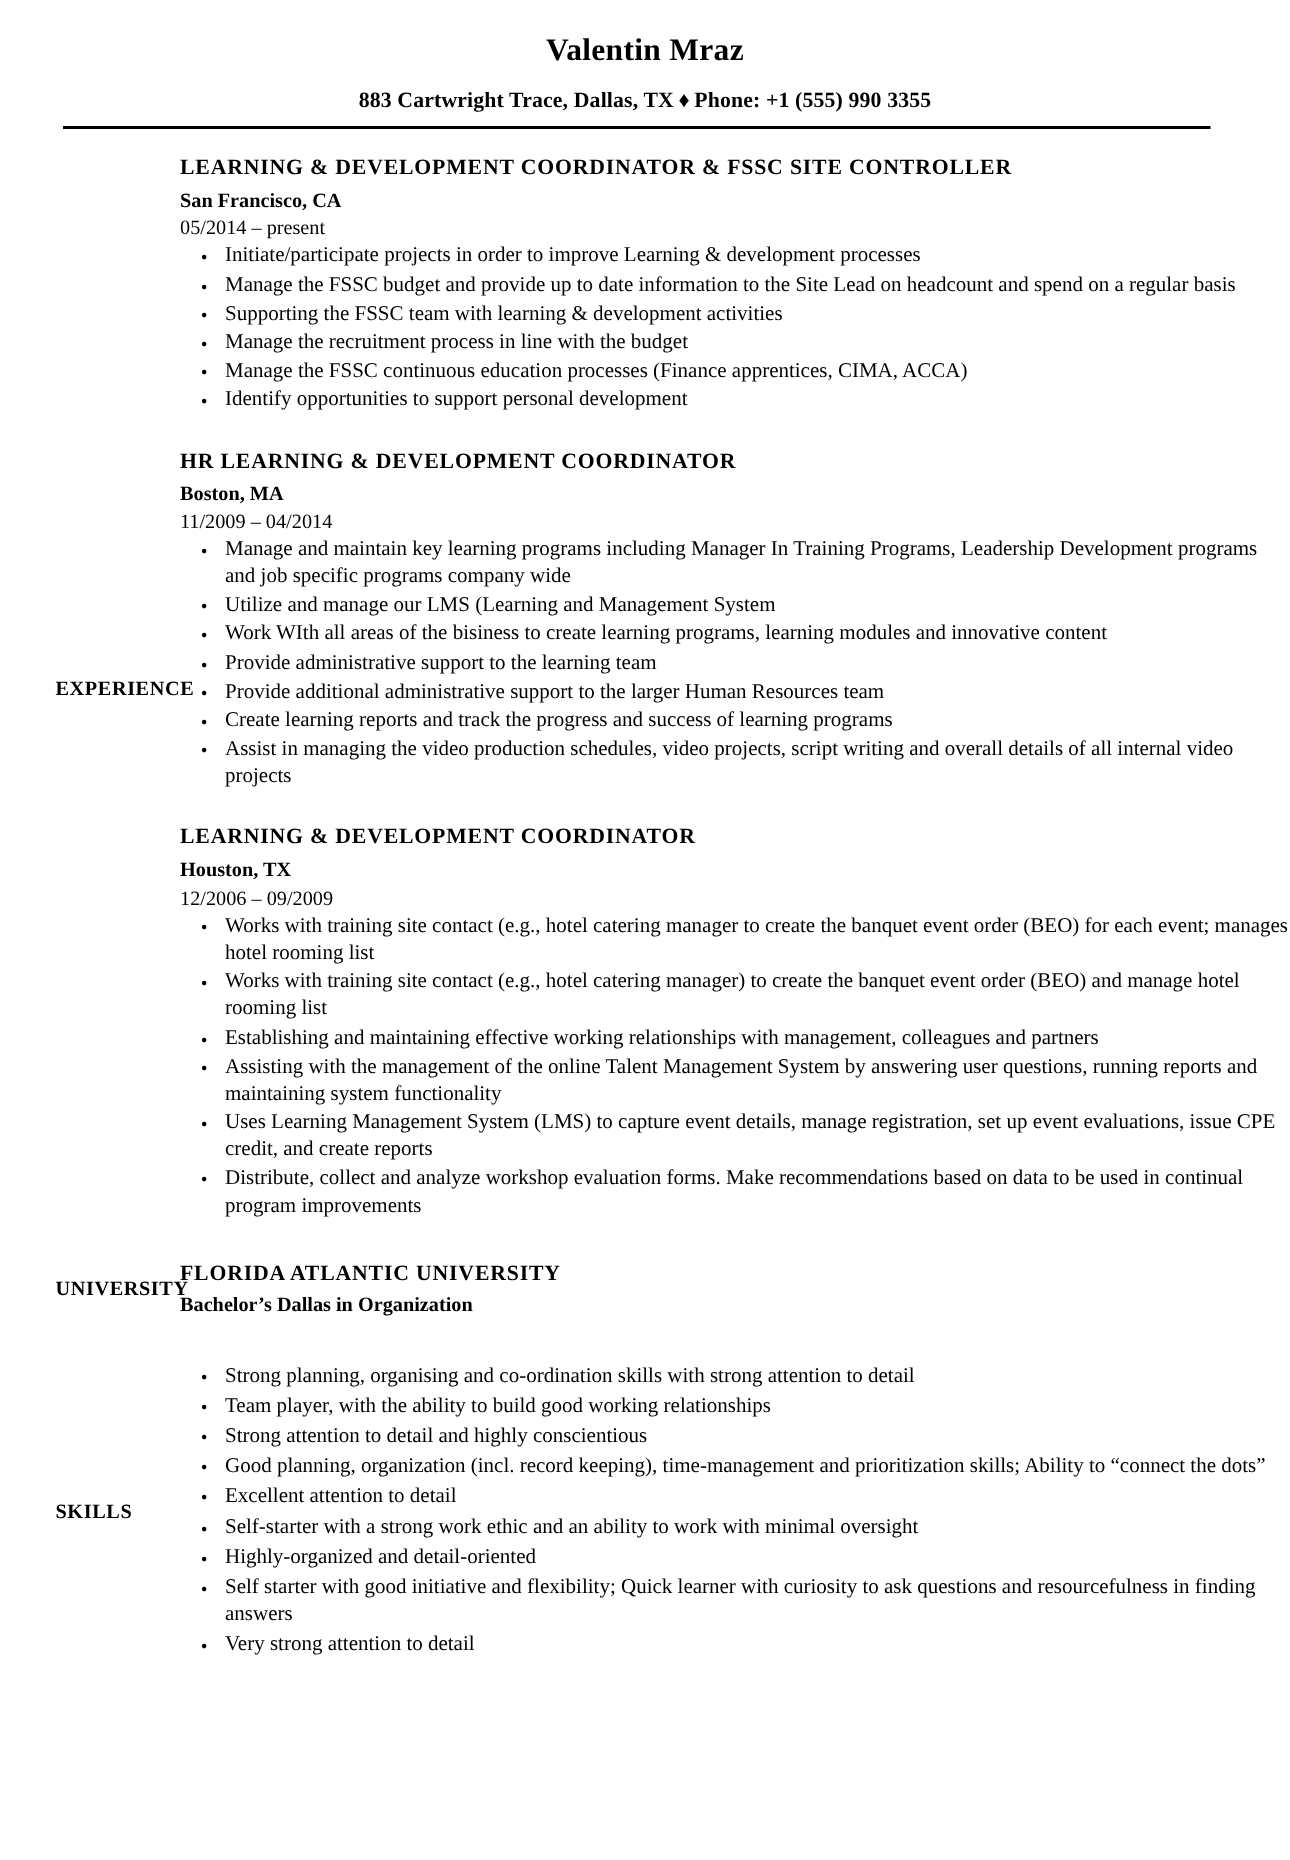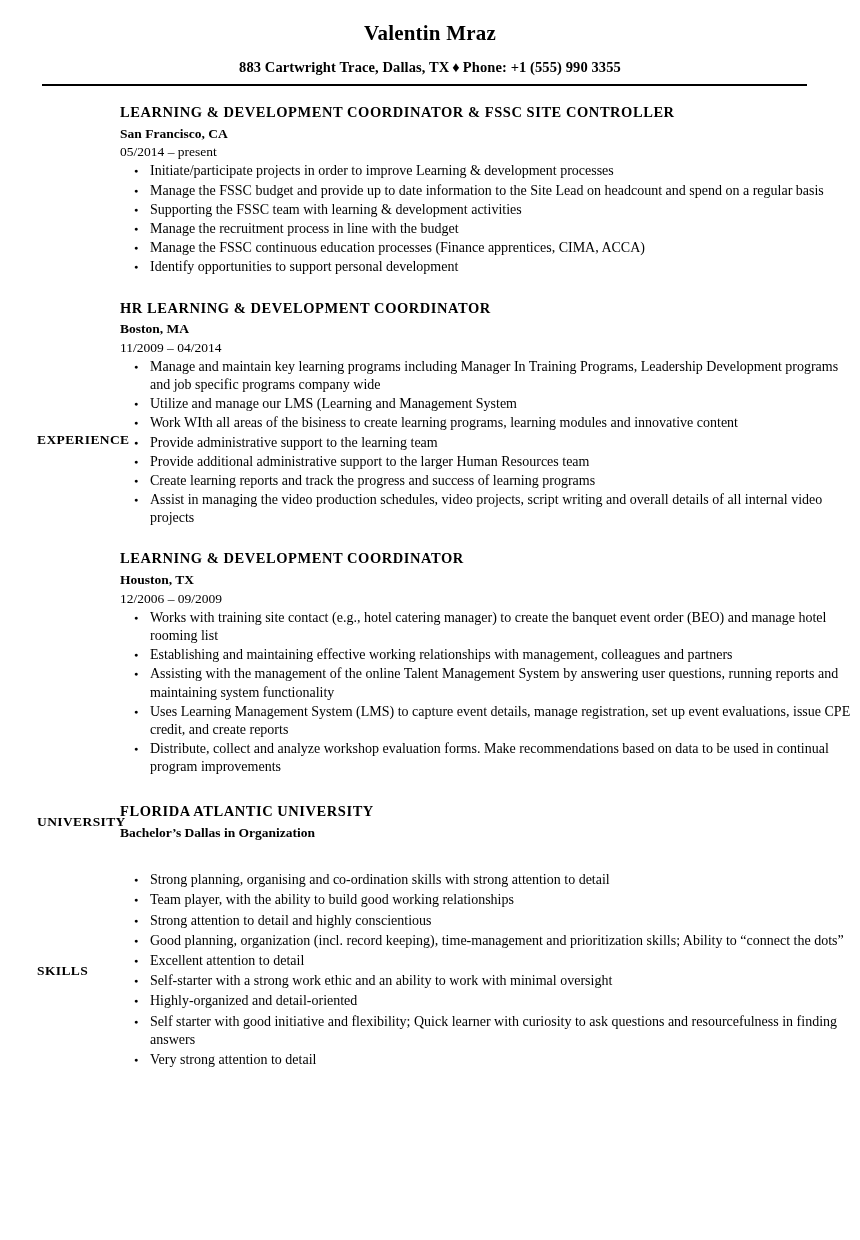--- a/index.html
+++ b/index.html
@@ -178,20 +178,21 @@
             <li>Provide additional administrative support to the larger Human Resources team</li>
             <li>Create learning reports and track the progress and success of learning programs</li>
             <li>Assist in managing the video production schedules, video projects, script writing and overall details of all internal video projects</li>
           </ul>
         </div>
         <div class="job">
           <div class="job-title">LEARNING &amp; DEVELOPMENT COORDINATOR</div>
           <div class="job-location">Houston, TX</div>
           <div class="job-dates">12/2006 – 09/2009</div>
           <ul class="bullets">
+            <li>Works with training site contact (e.g., hotel catering manager to create the banquet event order (BEO) for each event; manages hotel rooming list</li>
             <li>Works with training site contact (e.g., hotel catering manager) to create the banquet event order (BEO) and manage hotel rooming list</li>
             <li>Establishing and maintaining effective working relationships with management, colleagues and partners</li>
             <li>Assisting with the management of the online Talent Management System by answering user questions, running reports and maintaining system functionality</li>
             <li>Uses Learning Management System (LMS) to capture event details, manage registration, set up event evaluations, issue CPE credit, and create reports</li>
             <li>Distribute, collect and analyze workshop evaluation forms. Make recommendations based on data to be used in continual program improvements</li>
           </ul>
         </div>
       </div>
   </div>
 

